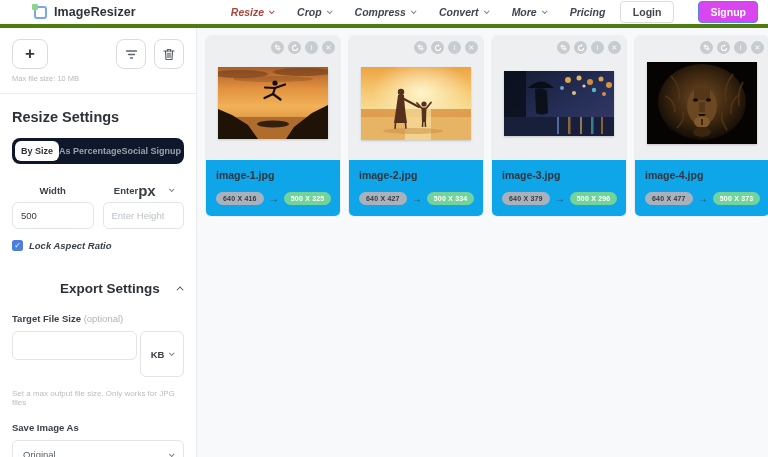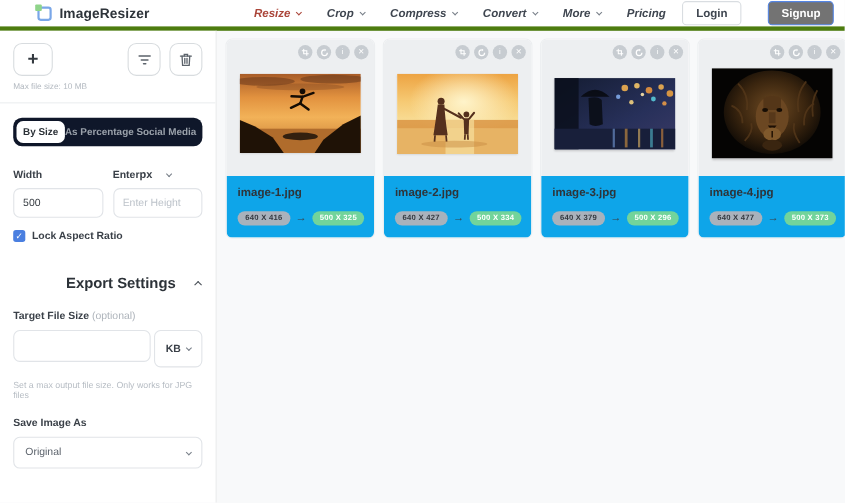--- a/index.html
+++ b/index.html
@@ -12,21 +12,21 @@
   .logo-box { position:relative; width:13px; height:13px; border:2px solid #7aa7e8; border-radius:3px; }
   .logo-box::before { content:""; position:absolute; left:-4px; top:-4px; width:6px; height:6px; background:#8fd48a; border-radius:1px; }
   .brand-name { font-size:12.5px; font-weight:bold; color:#2e343a; letter-spacing:.1px; }
   .nav { display:flex; align-items:center; gap:24px; flex:1;font-style:italic; }
   .nav-item { font-size:10.5px; font-weight:bold; color:#3f4650; display:flex; align-items:center; gap:5px; cursor:pointer; }
   .nav-item.active { color:#ab463a; }
   .chv { width:4px; height:4px; border-right:1.3px solid #7a818a; border-bottom:1.3px solid #7a818a; transform:rotate(45deg) translateY(-1px); display:inline-block; }
   .nav-item.active .chv { border-color:#ab463a; }
   .auth { display:flex; align-items:center; gap:24px; }
   .btn-login { font-size:10.5px; font-weight:bold; color:#3f4650; background:#fff; border:1px solid #d9dde1; border-radius:4px; padding:4px 12px; cursor:pointer; }
-  .btn-signup { font-size:10.5px; font-weight:bold; color:#fff; background:#737373; border:1px solid #5485e4; border-radius:4px; padding:4px 11px; cursor:pointer; }
+  .btn-signup { font-size:10.5px; font-weight:bold; color:#fff; background:#d946ef; border:1px solid #5485e4; border-radius:4px; padding:4px 11px; cursor:pointer; }
 
   
   .page { display:flex; height:429px; }
   .sidebar { width:197px; min-width:197px; background:#fff; border-right:1px solid #e8eaec; padding:11px 12px; overflow:hidden; }
   .main { flex:1; padding:7px 5px 0 8px; }
 
   
   .tools-row { display:flex; align-items:flex-start; }
   .tool-btn { background:#fff; border:1px solid #d8dcdf; border-radius:8px; display:flex; align-items:center; justify-content:center; cursor:pointer; }
   .add-btn { width:36px; height:30px; font-size:17px; font-weight:bold; color:#33393f; }
@@ -36,40 +36,40 @@
   .max-note { font-size:7.5px; color:#b4bac1; margin-top:5px; }
   .side-divider { border-top:1px solid #eceef0; margin:10px -12px 0 -12px; }
 
   .side-title { font-size:14.5px; font-weight:bold; color:#2c3238; margin-top:15px; }
   .tabs { margin-top:13px; background:#0f172a; border-radius:8px; padding:3px; display:flex; align-items:center; }
   .tab { font-size:9px; font-weight:bold; color:#9aa1aa; padding:5px 0; flex:1; text-align:center; border-radius:6px; cursor:pointer; white-space:nowrap; }
   .tab.active { background:#fff; color:#2c3238; box-shadow:0 1px 2px rgba(0,0,0,.06); flex:0 0 44px; }
 
   .dim-row { display:flex; gap:9px; margin-top:20px; }
   .dim-col { flex:1; }
-  .dim-label-row { display:flex; align-items:center; justify-content:flex-start; height:12px; }
+  .dim-label-row { display:flex; align-items:center; justify-content:center; height:12px; }
   .fld-label { font-size:9.5px; font-weight:bold; color:#3a4048; }
-  .unit-sel { font-size:10px; font-weight:bold; color:#3a4048; display:flex; align-items:center; gap:13px; cursor:pointer; }
+  .unit-sel { font-size:15px; font-weight:bold; color:#3a4048; display:flex; align-items:center; gap:13px; cursor:pointer; }
   .txt-input { margin-top:6px; width:100%; height:27px; border:1px solid #e1e4e8; border-radius:6px; font-size:9.5px; color:#33393f; padding:0 8px; font-family:inherit; outline:none; background:#fff; }
   .txt-input::placeholder { color:#bcc2c9; }
 
   .chk-row { display:flex; align-items:center; gap:6px; margin-top:11px; cursor:pointer; }
   .chk { width:11px; height:11px; background:#4a7fe0; border-radius:2.5px; color:#fff; font-size:8px; display:flex; align-items:center; justify-content:center; line-height:1; }
-  .chk-label { font-size:9.5px; font-weight:bold; color:#3a4048; }
+  .chk-label { font-size:9.5px; font-weight:bold; color:#3a4048;font-style:italic; }
 
   .exp-head { display:flex; align-items:center; justify-content:space-between; margin-top:30px; cursor:pointer; }
   .exp-title { font-size:13.5px; font-weight:bold; color:#2c3238;padding-left:48px; }
   .chv-up { width:5px; height:5px; border-right:1.5px solid #4a5058; border-bottom:1.5px solid #4a5058; transform:rotate(-135deg) translateY(-2px); }
 
   .tfs-label { margin-top:17px; font-size:9.5px; }
   .tfs-label b { color:#3a4048; }
   .tfs-label .opt { color:#aeb4bb; font-weight:normal; }
   .tfs-group { display:flex; margin-top:7px; gap:3px; }
   .tfs-input { flex:1; height:29px; border:1px solid #e1e4e8; border-radius:6px; background:#fff; }
-  .kb-sel { width:44px; height:34px; border:1px solid #e1e4e8; border-radius:6px; background:#fff; display:flex; align-items:center; justify-content:center; gap:5px; font-size:9.5px; font-weight:bold; color:#3a4048; cursor:pointer; }
+  .kb-sel { width:44px; height:46px; border:1px solid #e1e4e8; border-radius:6px; background:#fff; display:flex; align-items:center; justify-content:center; gap:5px; font-size:9.5px; font-weight:bold; color:#3a4048; cursor:pointer; }
   .helper { margin-top:12px; font-size:8px; color:#b7bdc4; }
 
   .save-label { margin-top:15px; font-size:9.5px; font-weight:bold; color:#3a4048; }
   .save-sel { margin-top:7px; height:29px; border:1px solid #e1e4e8; border-radius:6px; background:#fff; display:flex; align-items:center; justify-content:space-between; padding:0 10px; font-size:9.5px; color:#5a616a; cursor:pointer; }
 
   
   .cards { display:flex; gap:7px; }
   .card { width:136px; background:#fff; border:1px solid #ecee f0; border:1px solid #eceef0; border-radius:6px; overflow:hidden; }
   .card-top { position:relative; height:124px; background:#edeff1; display:flex; align-items:center; justify-content:center; padding-top:10px; }
   .card-icons { position:absolute; top:5px; right:5px; display:flex; gap:4px; }
@@ -149,25 +149,26 @@
             <path d="M2.5 3 L3 11.5 L9 11.5 L9.5 3"></path>
             <line x1="5" y1="5.2" x2="5" y2="9.5"></line>
             <line x1="7" y1="5.2" x2="7" y2="9.5"></line>
           </g>
         </svg>
       </button>
     </div>
     <div class="max-note">Max file size: 10 MB</div>
     <div class="side-divider"></div>
 
+    <div class="side-title">Resize Settings</div>
 
     <div class="tabs">
       <span class="tab active">By Size</span>
       <span class="tab">As Percentage</span>
-      <span class="tab">Social Media</span>
+      <span class="tab">Social Signup</span>
     </div>
 
     <div class="dim-row">
       <div class="dim-col">
         <div class="dim-label-row">
             <span class="fld-label">Width</span>
           </div>
         <input class="txt-input" value="500" style="">
       </div>
       <div class="dim-col">

